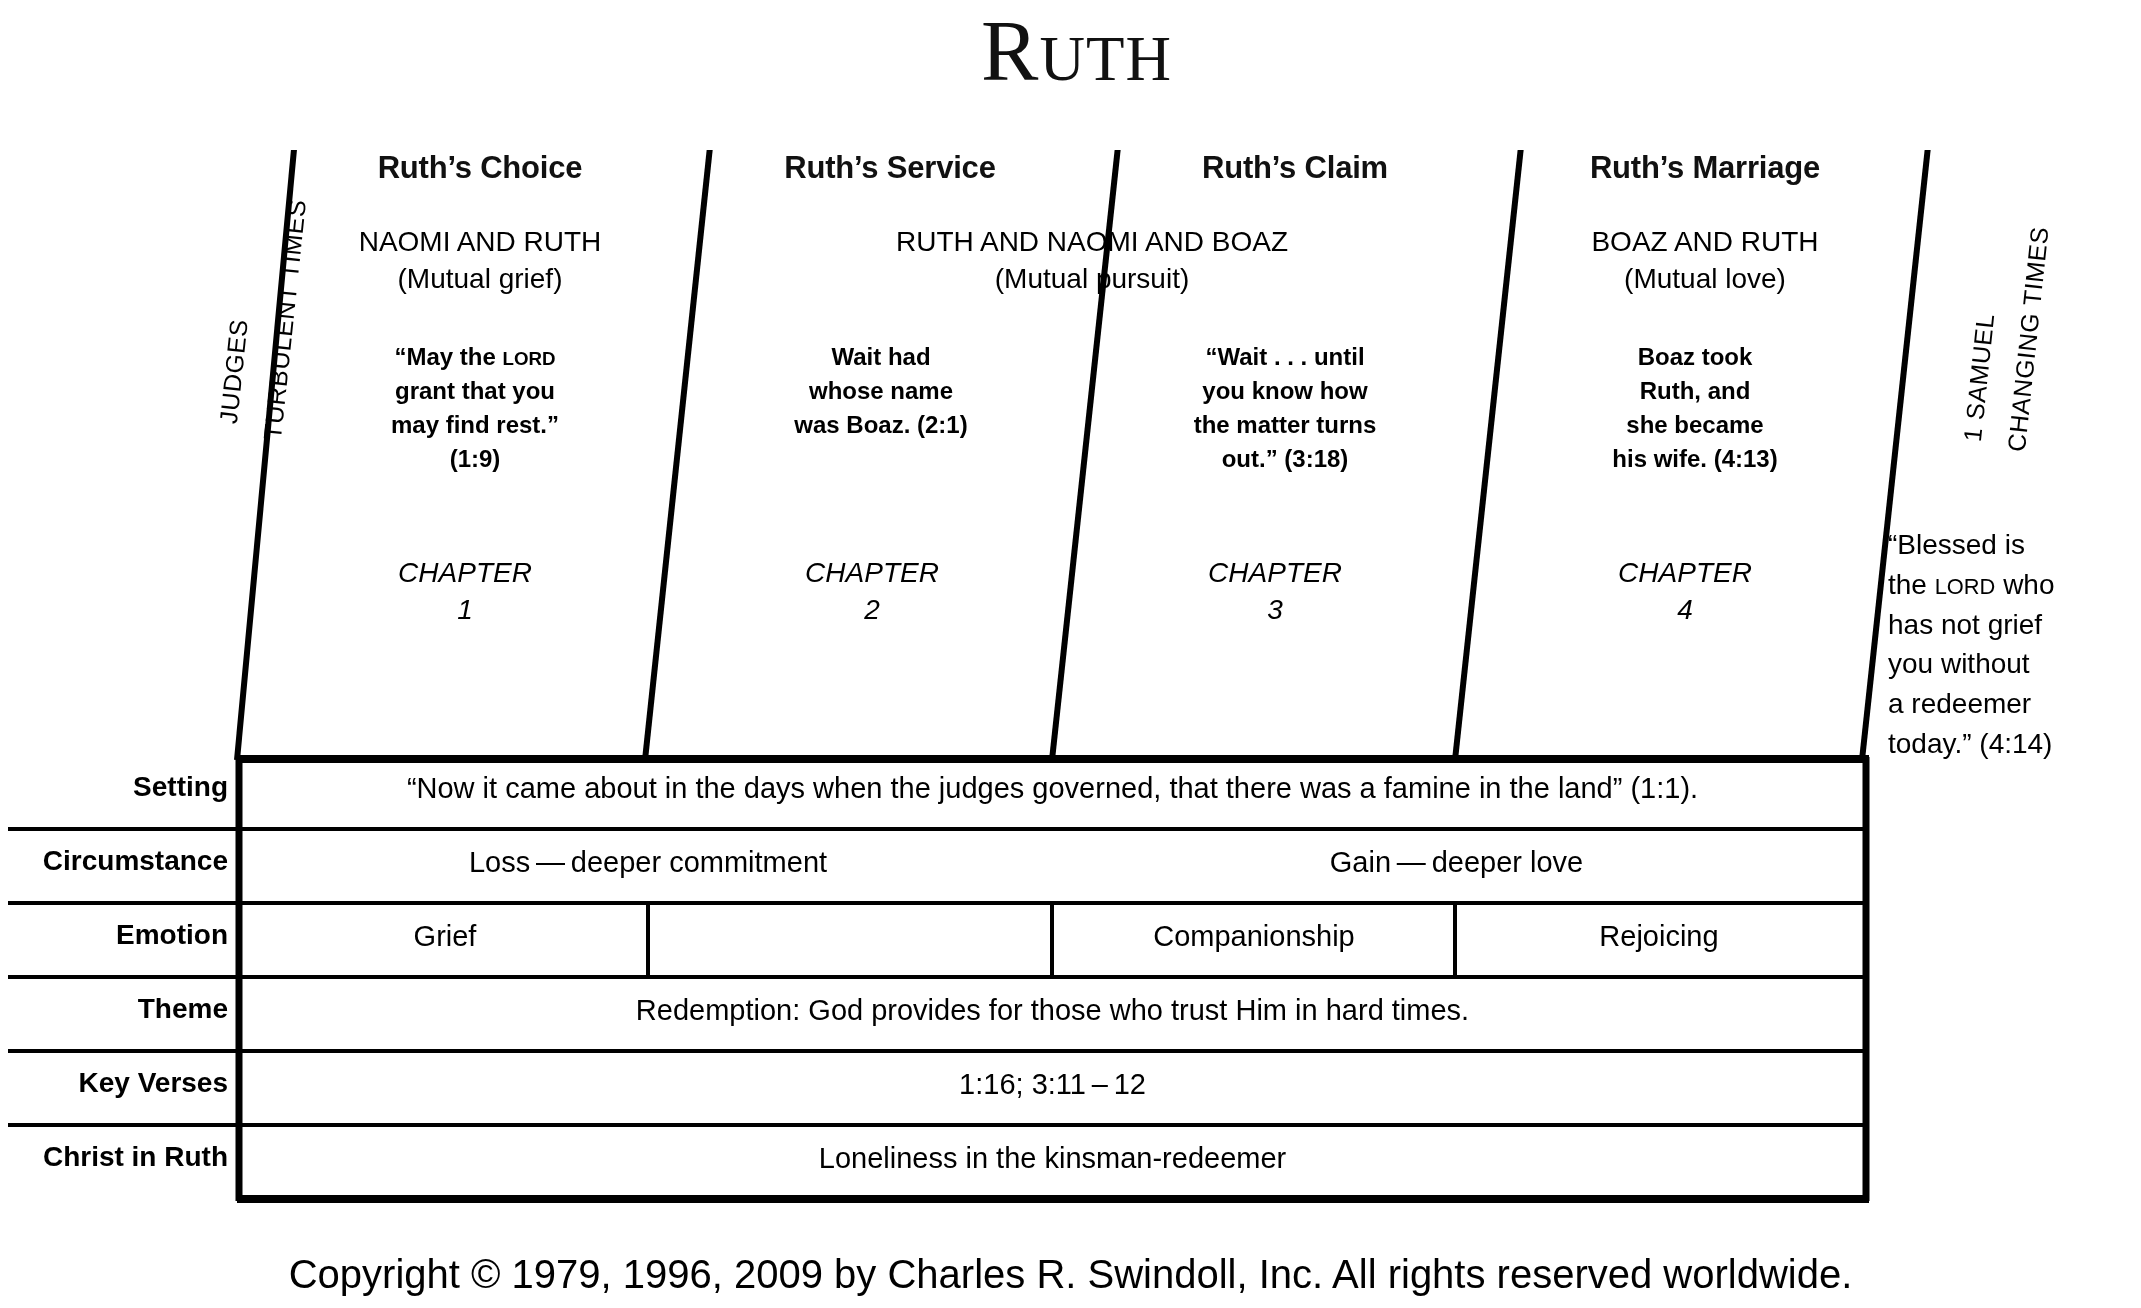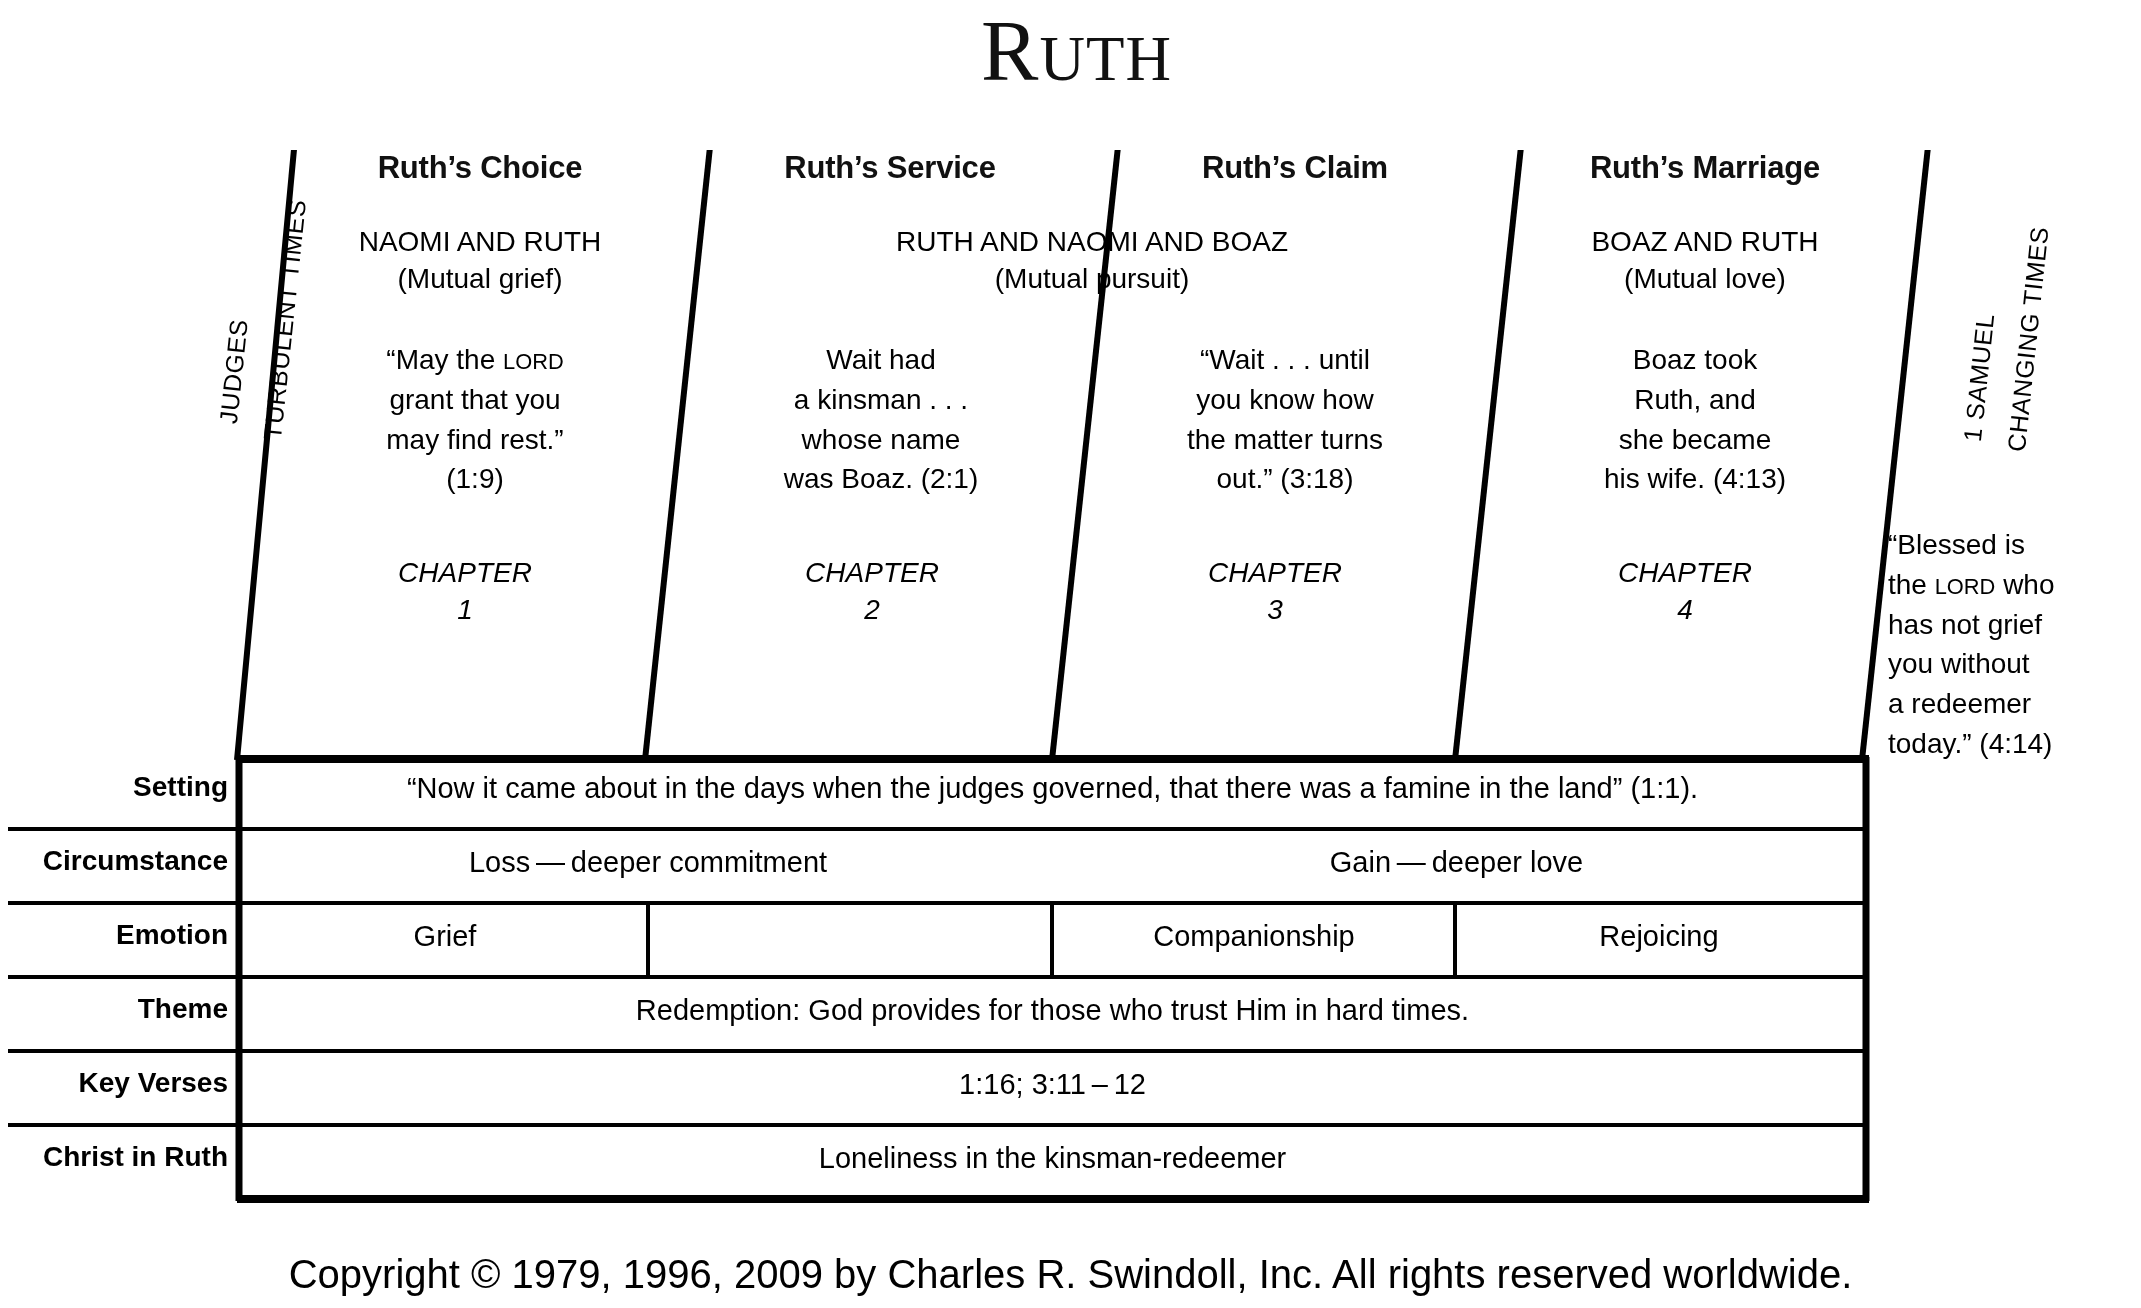--- a/index.html
+++ b/index.html
@@ -26,21 +26,21 @@
   #upper{
     position:absolute;left:0;top:150px;width:2141px;height:625px;
   }
   #upper svg{position:absolute;left:0;top:0;}
 
   .col{position:absolute;text-align:center;}
   .col .heading{
     font-size:31px;font-weight:bold;letter-spacing:-0.2px;color:#111;
   }
   .col .sub{font-size:28px;font-weight:400;line-height:1.32;}
-  .col .quote{font-size:28px;font-weight:400;line-height:1.42;}
+  .col .quote{font-size:24px;font-weight:700;line-height:1.42;}
   .col .chapter{font-size:28px;font-style:italic;line-height:1.32;}
   .smallcap{font-size:0.78em;}
 
   
   .rot-left{
     position:absolute;
     font-size:25px;font-weight:400;letter-spacing:0.6px;
     white-space:nowrap;transform-origin:0 0;
   }
   .rot-right{
@@ -119,21 +119,20 @@
 
     <div class="col" style="left:715px;top:0px;width:350px;">
       <div class="heading">Ruth’s Service</div>
     </div>
     <div class="col" style="left:712px;top:74px;width:760px;">
       <div class="sub">RUTH AND NAOMI AND BOAZ</div>
       <div class="sub">(Mutual pursuit)</div>
     </div>
     <div class="col" style="left:706px;top:190px;width:350px;">
       <div class="quote">Wait had</div>
-      <div class="quote">a kinsman . . .</div>
       <div class="quote">whose name</div>
       <div class="quote">was Boaz. (2:1)</div>
     </div>
     <div class="col" style="left:697px;top:405px;width:350px;">
       <div class="chapter">CHAPTER</div>
       <div class="chapter">2</div>
     </div>
 
     <div class="col" style="left:1120px;top:0px;width:350px;">
       <div class="heading">Ruth’s Claim</div>

